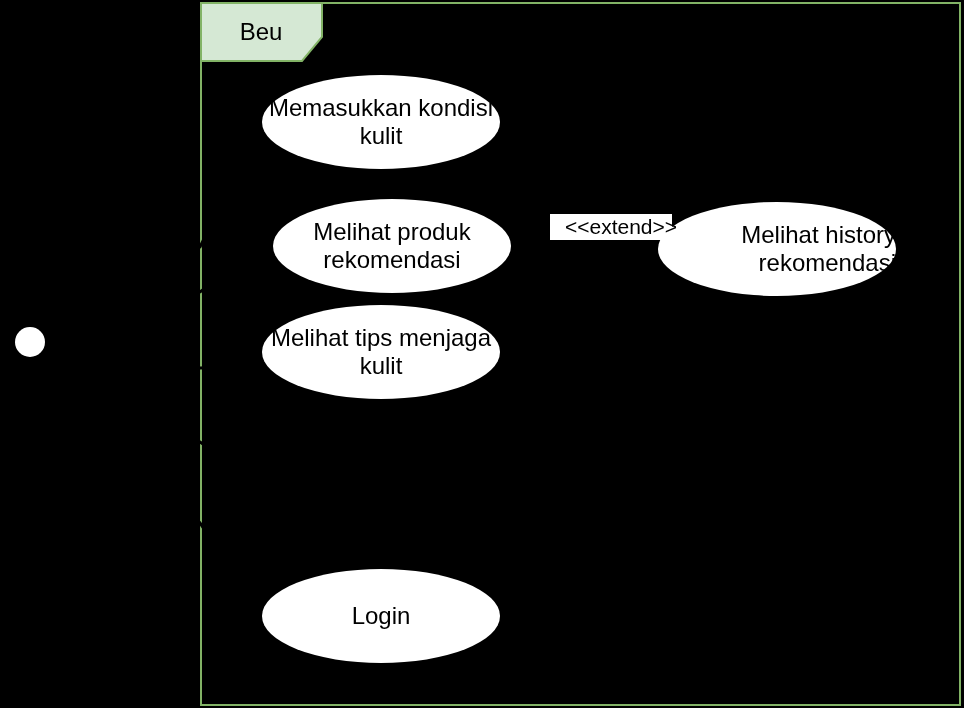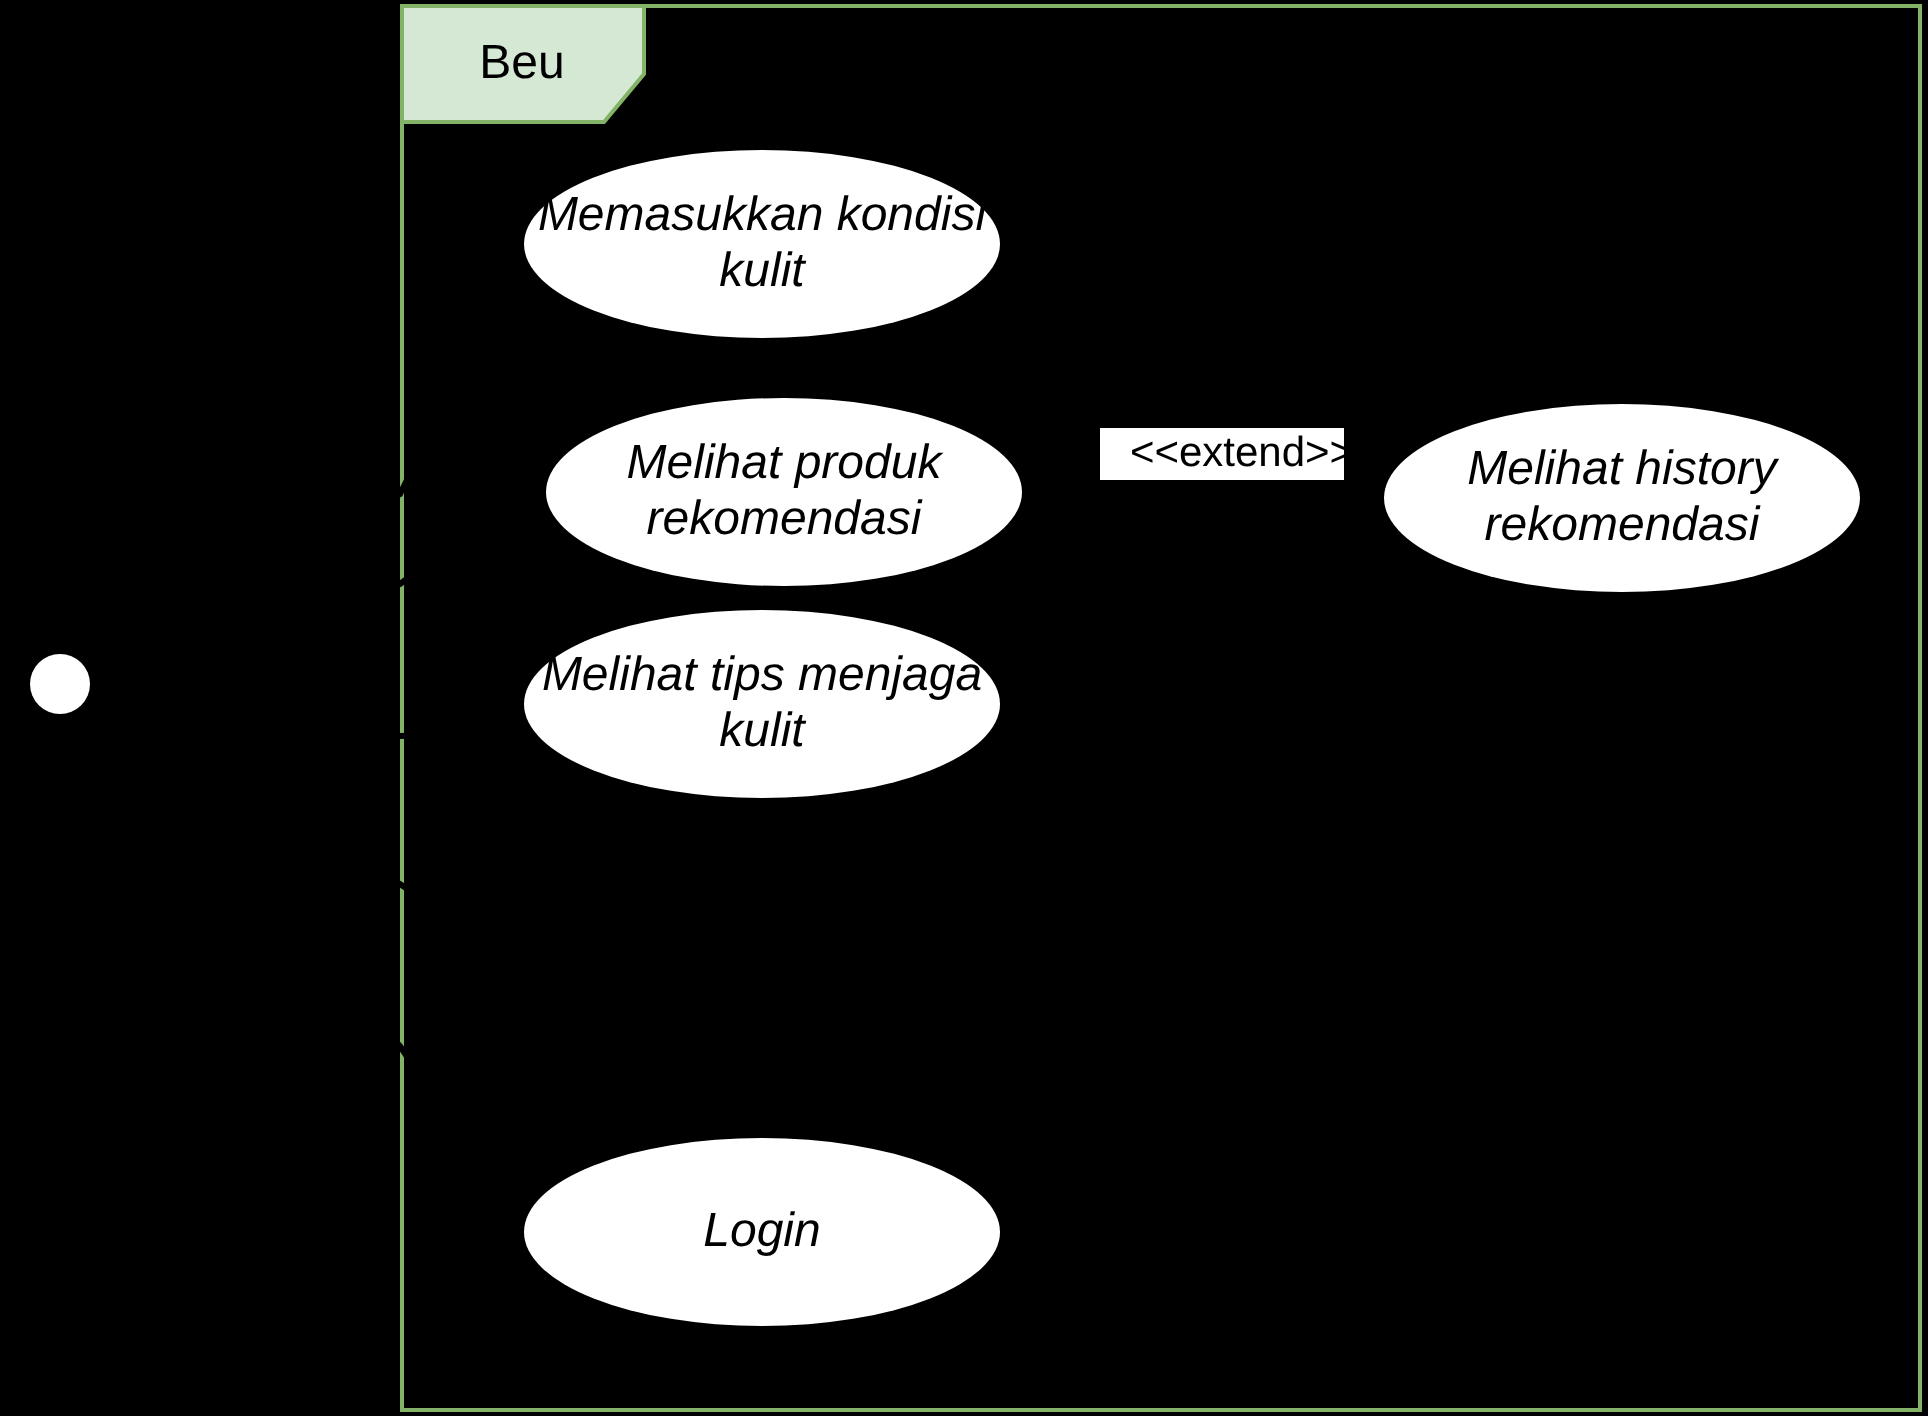--- a/index.html
+++ b/index.html
@@ -69,28 +69,27 @@
   .use-case {
     position: absolute;
     width: 238px; height: 94px;
     border-radius: 50%;
     background: var(--shape-fill);
     color: var(--text);
     display: flex; align-items: center; justify-content: center;
     text-align: center;
     font-size: 24px;
     line-height: 28px;
-    font-style: italic;
   }
   .uc-1 { left: 262px; top: 75px;  }
   .uc-2 { left: 273px; top: 199px; }
   .uc-3 { left: 262px; top: 305px; }
   .uc-4 { left: 262px; top: 437px; }
   .uc-5 { left: 262px; top: 569px; }
-  .uc-6 { left: 692px; top: 202px; }
+  .uc-6 { left: 658px; top: 202px; text-align: right; }
 
   .extend-label {
     position: absolute;
     left: 550px; top: 214px;
     width: 122px; height: 26px;
     background: var(--shape-fill);
     color: var(--text);
     display: flex; align-items: center; justify-content: center;
     font-size: 21px;
     white-space: nowrap;

